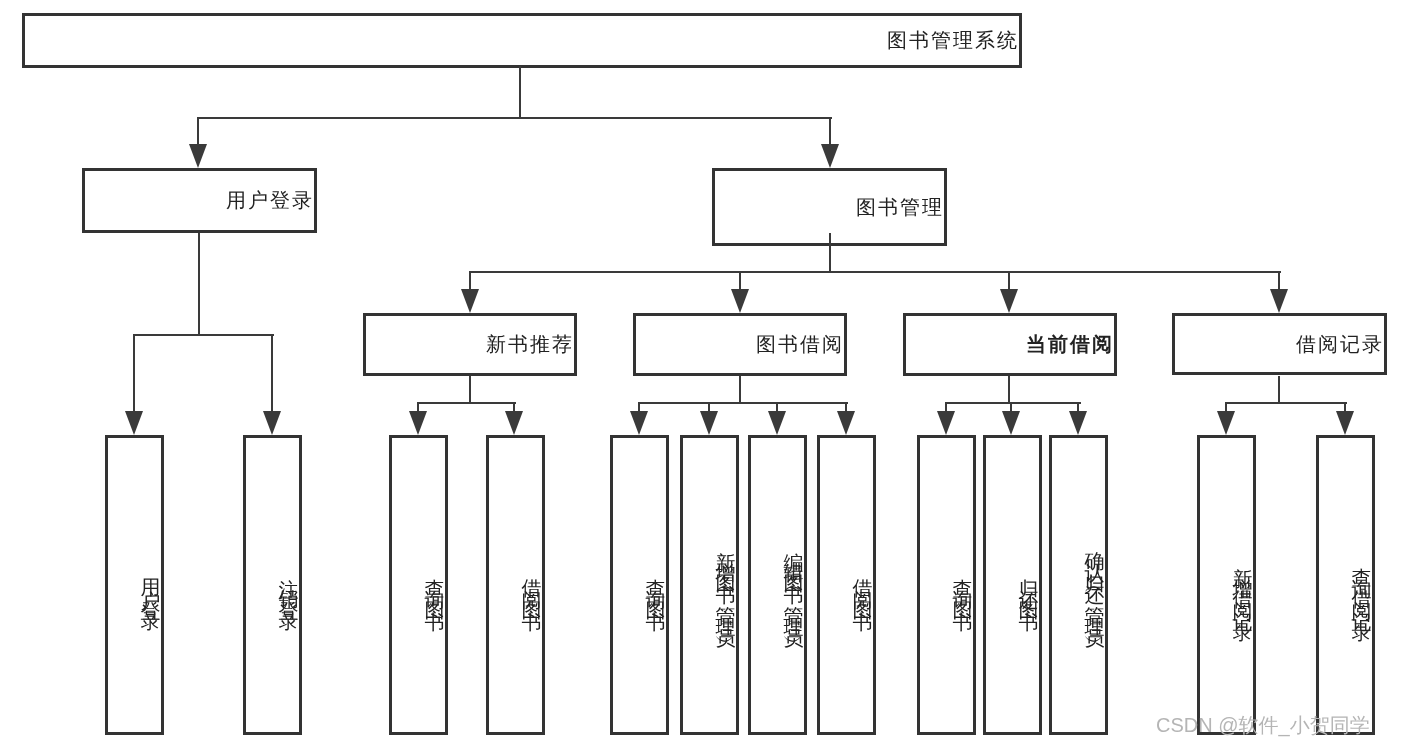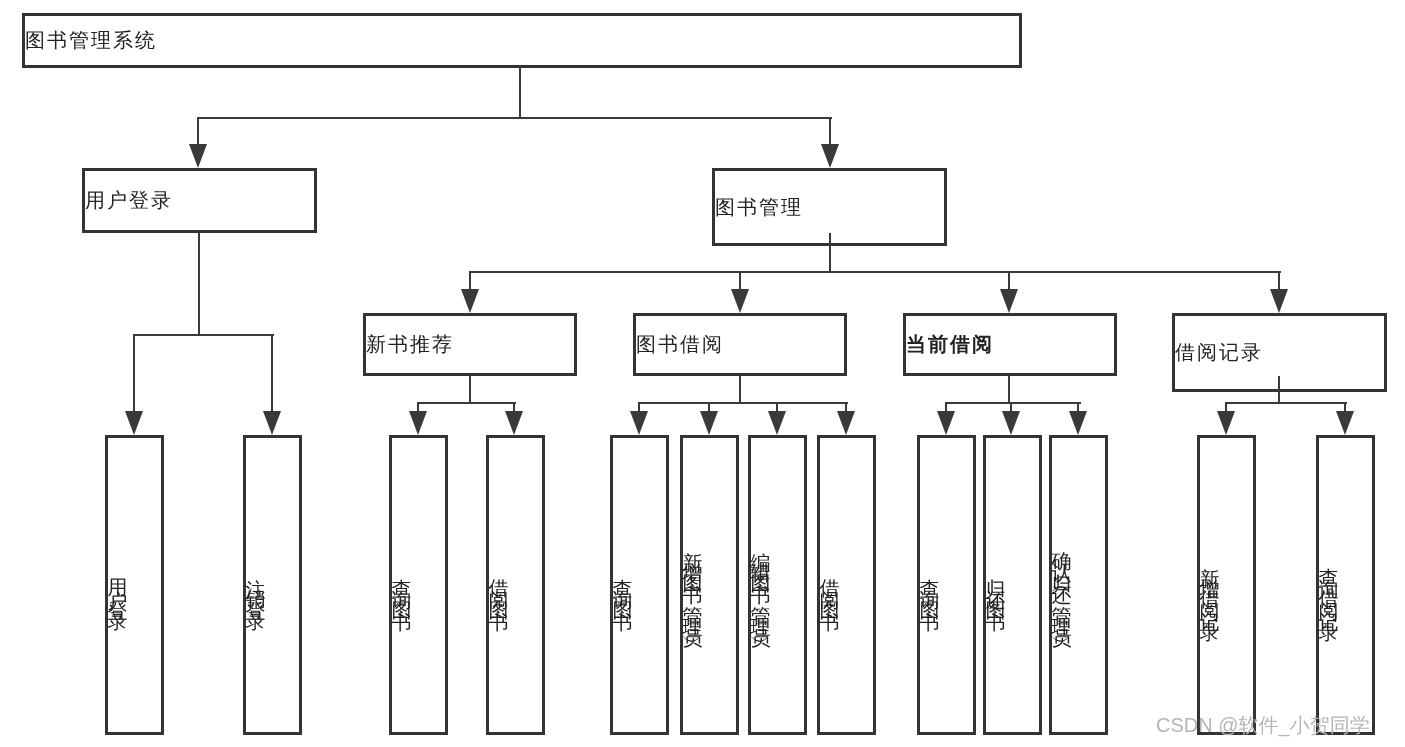--- a/index.html
+++ b/index.html
@@ -9,21 +9,21 @@
     font-family: "Liberation Sans", sans-serif;
     position: relative; overflow: hidden;
   }
   .canvas { position: relative; width: 1405px; height: 747px; background: #ffffff; }
 
   .box {
     position: absolute;
     border: 3px solid #333333;
     background: #ffffff;
     color: #222222;
-    display: flex; align-items: center; justify-content: flex-start;
+    display: flex; align-items: center; justify-content: flex-end;
   }
   .hbox { font-size: 20px; letter-spacing: 2px; }
   .vbox { width: 59px; height: 300px; top: 435px; }
   .vbox .vtext {
     writing-mode: vertical-rl;
     text-orientation: mixed;
     font-size: 20px;
     line-height: 1;
     letter-spacing: 11px;
     color: #222222;
@@ -93,21 +93,21 @@
 
   <div class="box hbox" style="left:363px; top:313px; width:214px; height:63px;">
     <span>新书推荐</span>
   </div>
   <div class="box hbox" style="left:633px; top:313px; width:214px; height:63px;">
     <span>图书借阅</span>
   </div>
   <div class="box hbox" style="left:903px; top:313px; width:214px; height:63px;font-weight:bold;">
     <span>当前借阅</span>
   </div>
-  <div class="box hbox" style="left:1172px; top:313px; width:215px; height:79px;">
+  <div class="box hbox" style="left:1172px; top:313px; width:215px; height:62px;">
     <span>借阅记录</span>
   </div>
 
   <div class="line" style="left:469px; top:376px; width:2px; height:28px;"></div>
   <div class="line" style="left:739px; top:376px; width:2px; height:28px;"></div>
   <div class="line" style="left:1008px; top:376px; width:2px; height:28px;"></div>
   <div class="line" style="left:1278px; top:376px; width:2px; height:28px;"></div>
 
   <div class="line" style="left:417px; top:402px; width:99px; height:2px;"></div>
   <div class="line" style="left:638px; top:402px; width:210px; height:2px;"></div>

